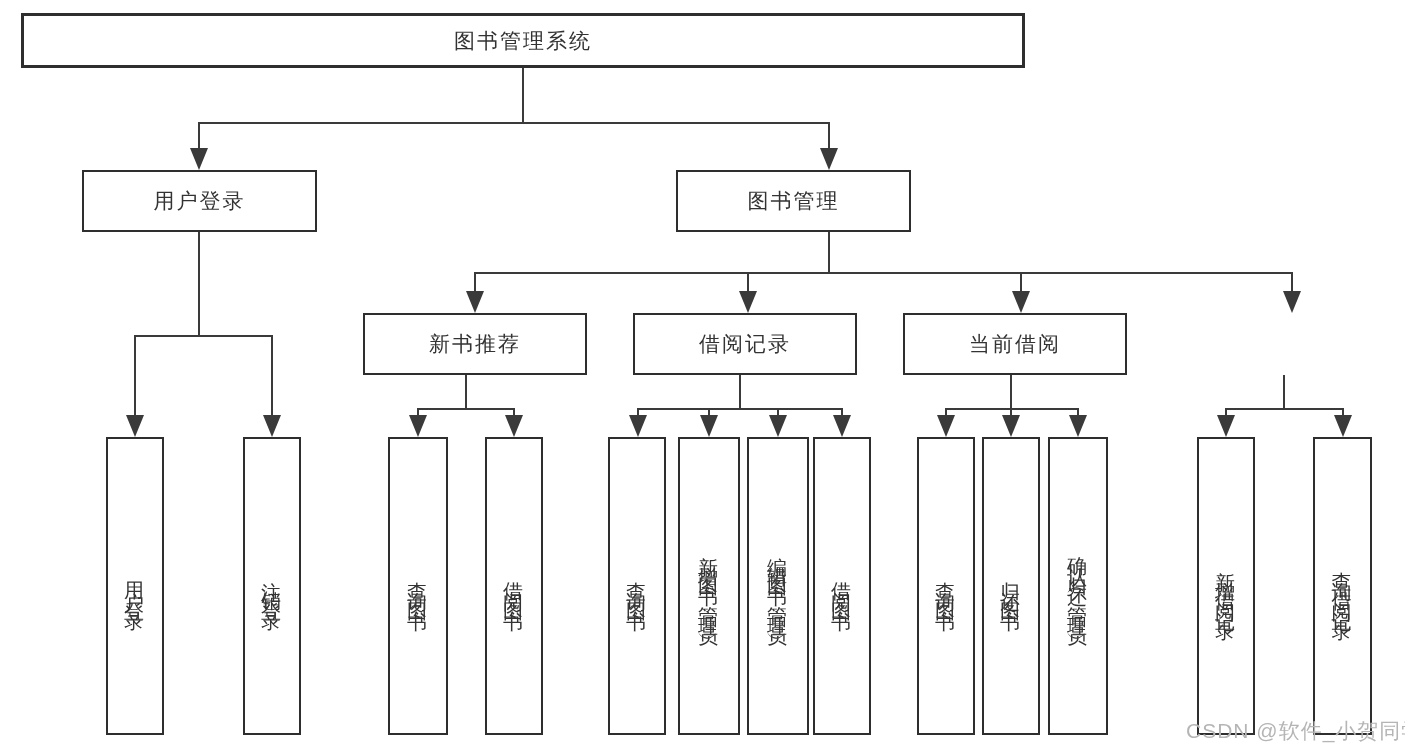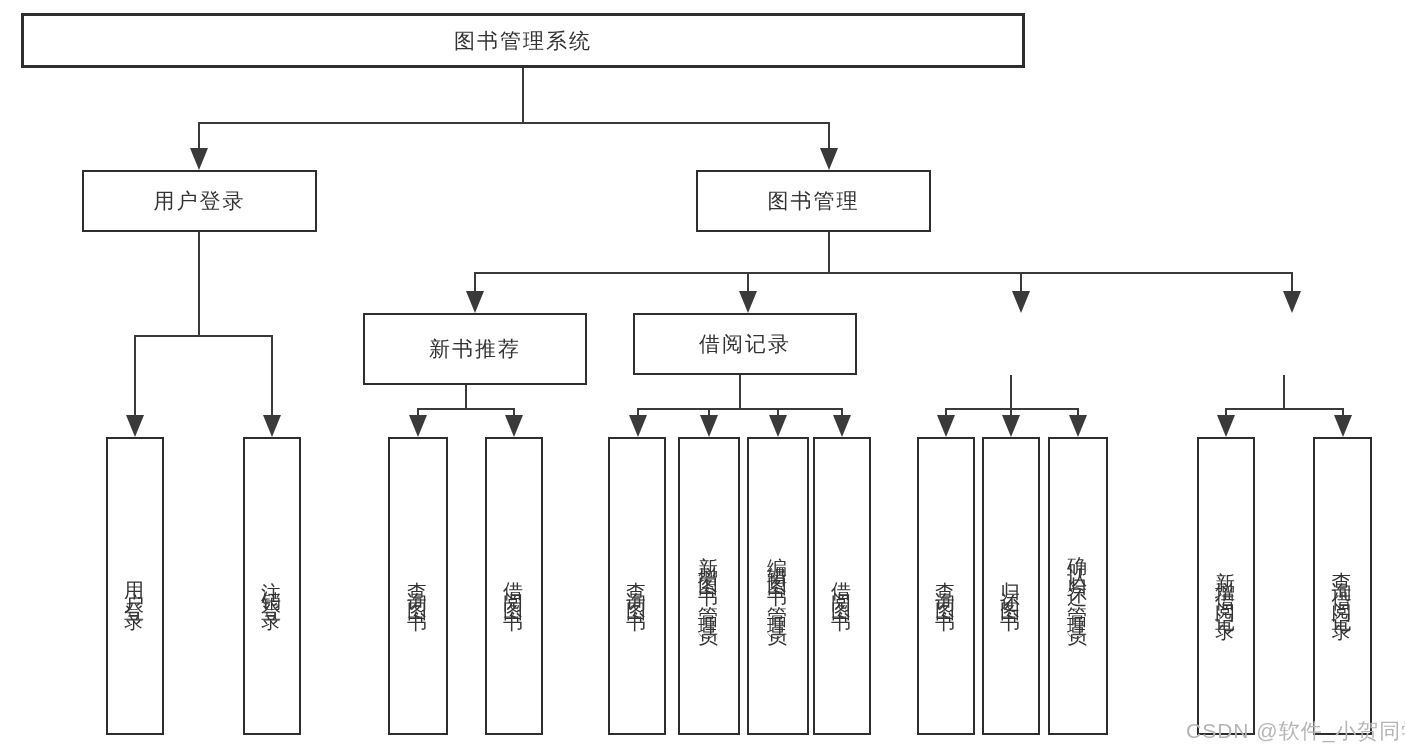--- a/index.html
+++ b/index.html
@@ -37,29 +37,32 @@
 
 <div class="canvas">
 
   <div class="box root" style="left:21px;top:13px;width:1004px;height:55px">
     <span class="label">图书管理系统</span>
   </div>
 
   <div class="box" style="left:82px;top:170px;width:235px;height:62px">
     <span class="label">用户登录</span>
   </div>
-  <div class="box" style="left:696px;top:170px;width:235px;height:62px">
+  <div class="box" style="left:676px;top:170px;width:235px;height:62px">
     <span class="label">图书管理</span>
   </div>
 
-  <div class="box" style="left:363px;top:313px;width:224px;height:72px">
+  <div class="box" style="left:363px;top:313px;width:224px;height:62px">
     <span class="label">新书推荐</span>
   </div>
   <div class="box" style="left:633px;top:313px;width:224px;height:62px">
     <span class="label">借阅记录</span>
+  </div>
+  <div class="box" style="left:903px;top:313px;width:224px;height:62px">
+    <span class="label">当前借阅</span>
   </div>
 
   <div class="box v" style="left:106px;top:437px;width:58px;height:298px">
     <span class="label">用户登录</span>
   </div>
   <div class="box v" style="left:243px;top:437px;width:58px;height:298px">
     <span class="label">注销登录</span>
   </div>
 
   <div class="box v" style="left:388px;top:437px;width:60px;height:298px">

